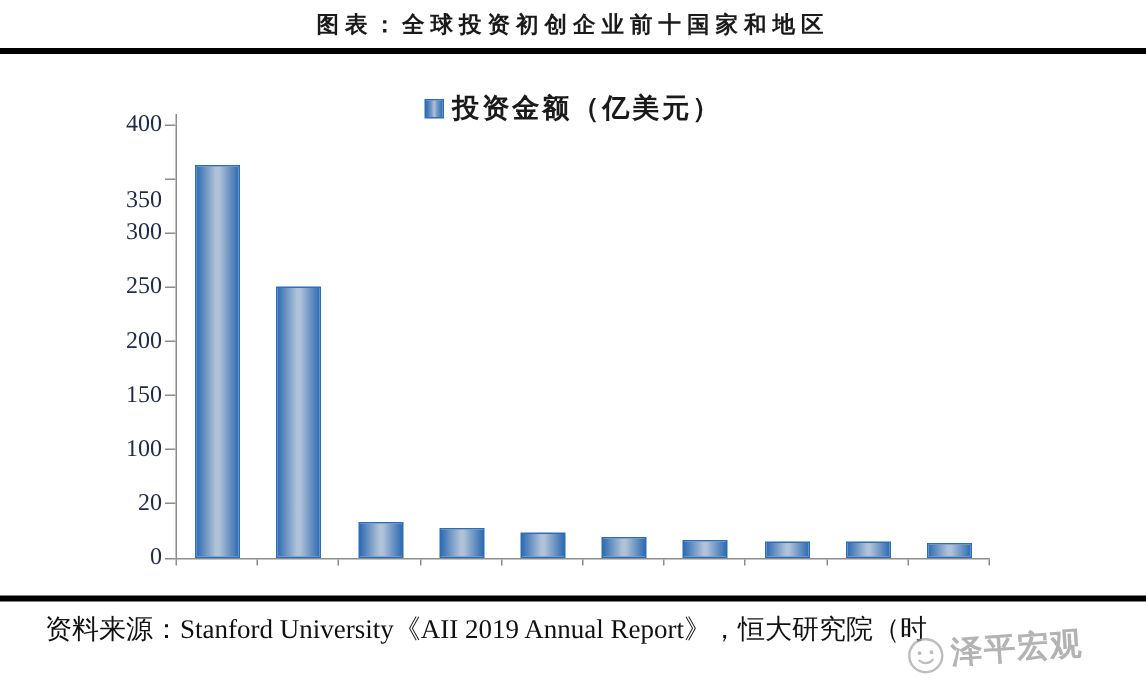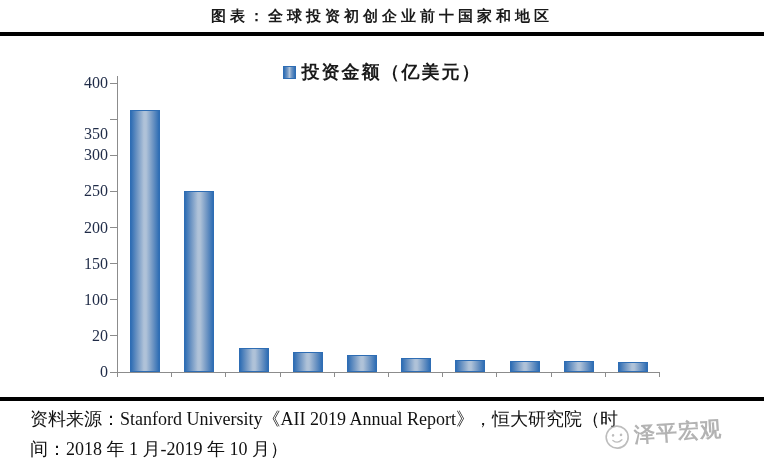--- a/index.html
+++ b/index.html
@@ -135,21 +135,20 @@
       <div class="boundary-tick" style="left: 378px;"></div>
       <div class="boundary-tick" style="left: 433px;"></div>
       <div class="boundary-tick" style="left: 487px;"></div>
       <div class="boundary-tick" style="left: 541px;"></div>
     </div>
 
   <div class="rule rule-bottom"></div>
 
   <div class="footer">
     <div>资料来源：Stanford University《AII 2019 Annual Report》，恒大研究院（时</div>
-    <div>间：2018 年 1 月-2019 年 10 月）</div>
   </div>
 
   <div class="watermark">
     <svg width="30" height="30" viewBox="0 0 30 30">
       <circle cx="15" cy="16" r="11" fill="none" stroke="#a8a8a8" stroke-width="1.6"></circle>
       <circle cx="11" cy="14" r="1.3" fill="#a8a8a8"></circle>
       <circle cx="19" cy="14" r="1.3" fill="#a8a8a8"></circle>
       <path d="M10.5 19 q4.5 4 9 0" fill="none" stroke="#a8a8a8" stroke-width="1.4" stroke-linecap="round"></path>
     </svg>
     <span class="watermark-text">泽平宏观</span>

